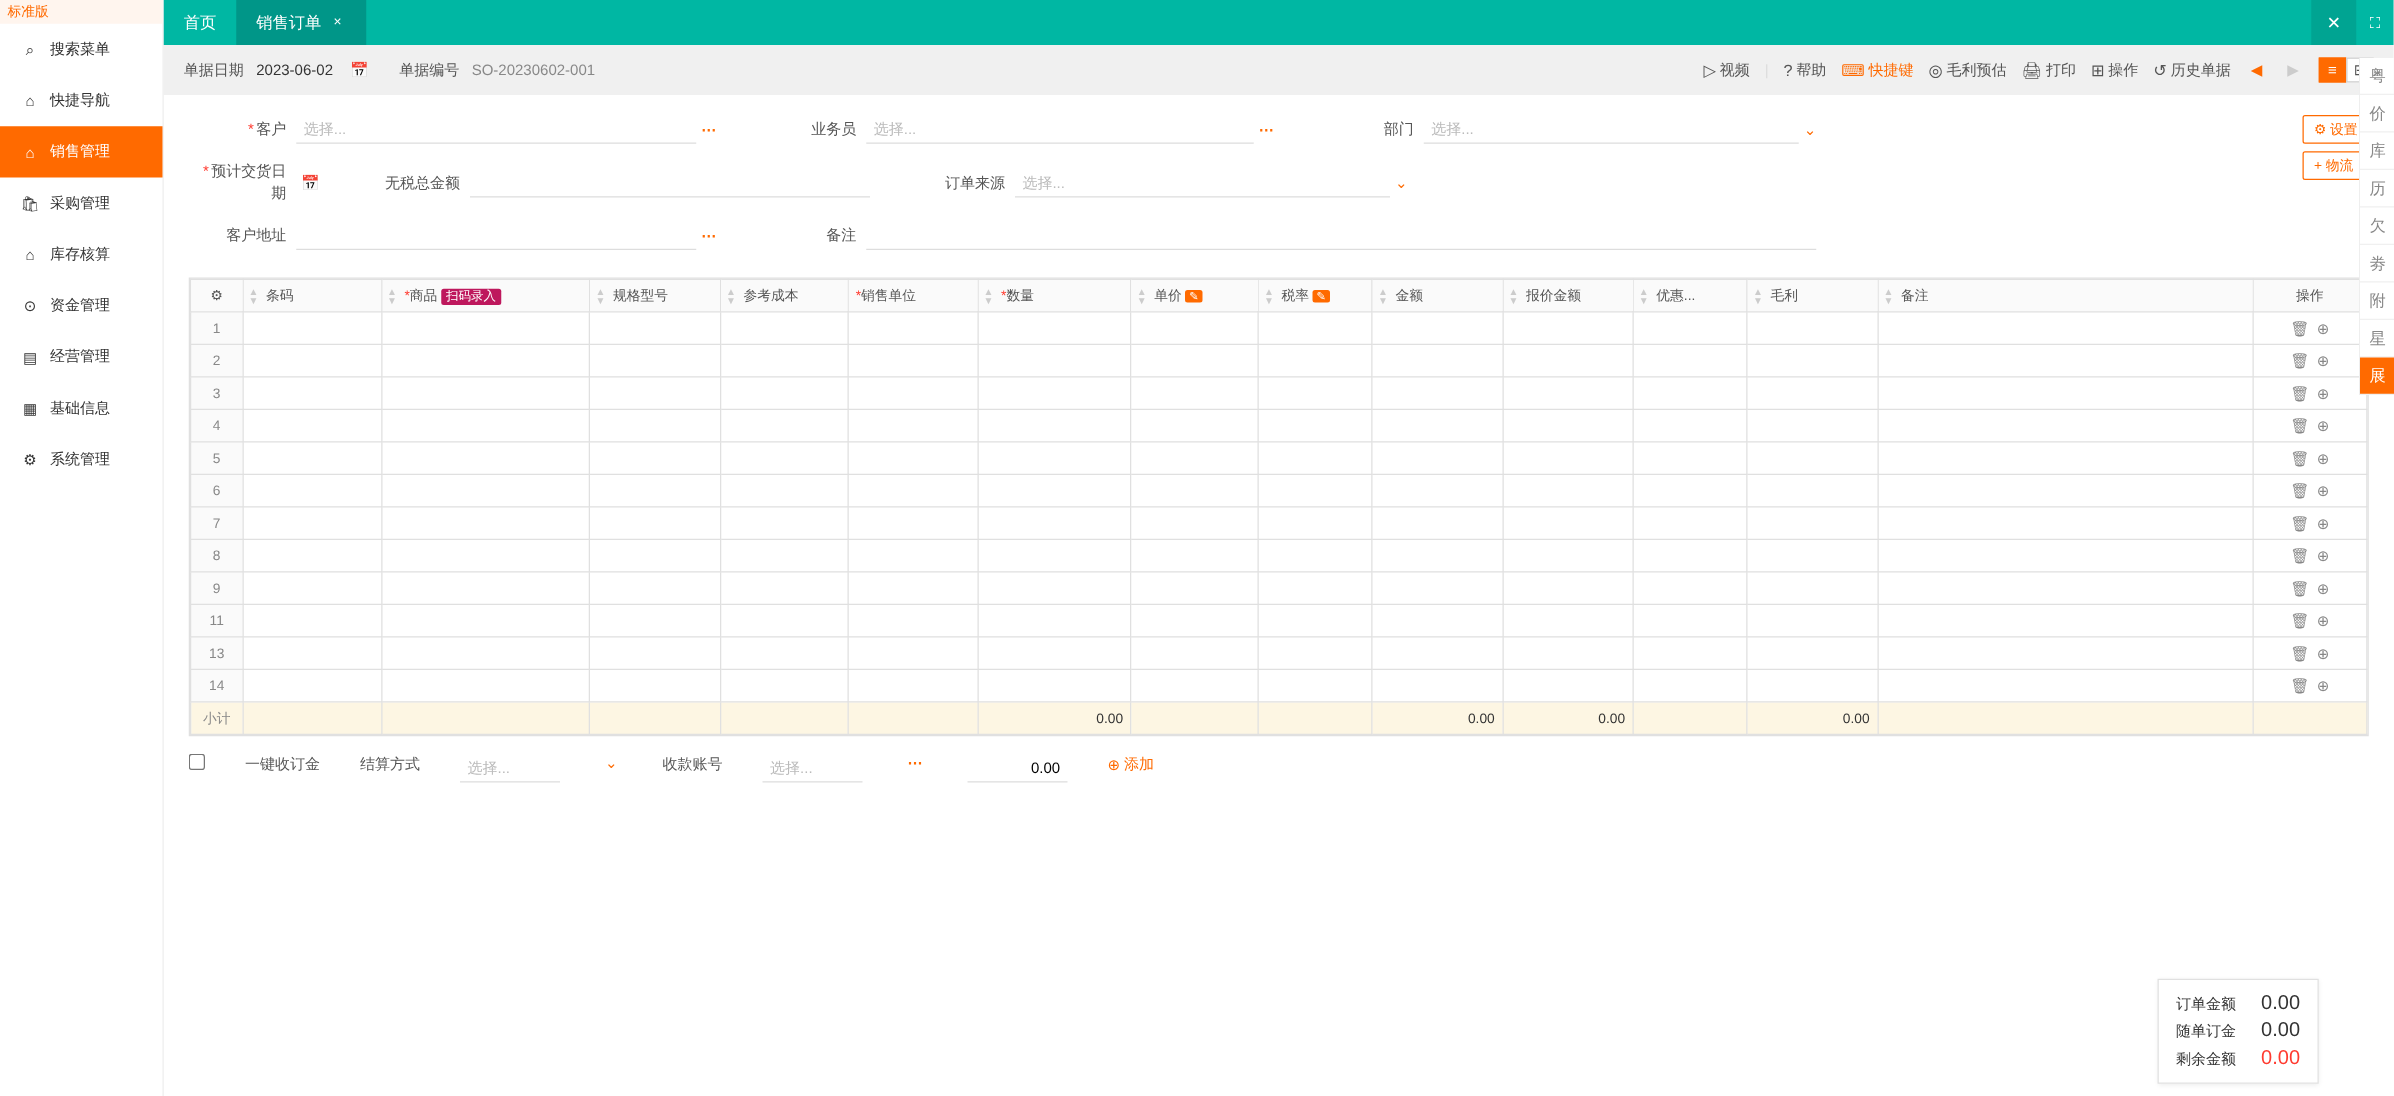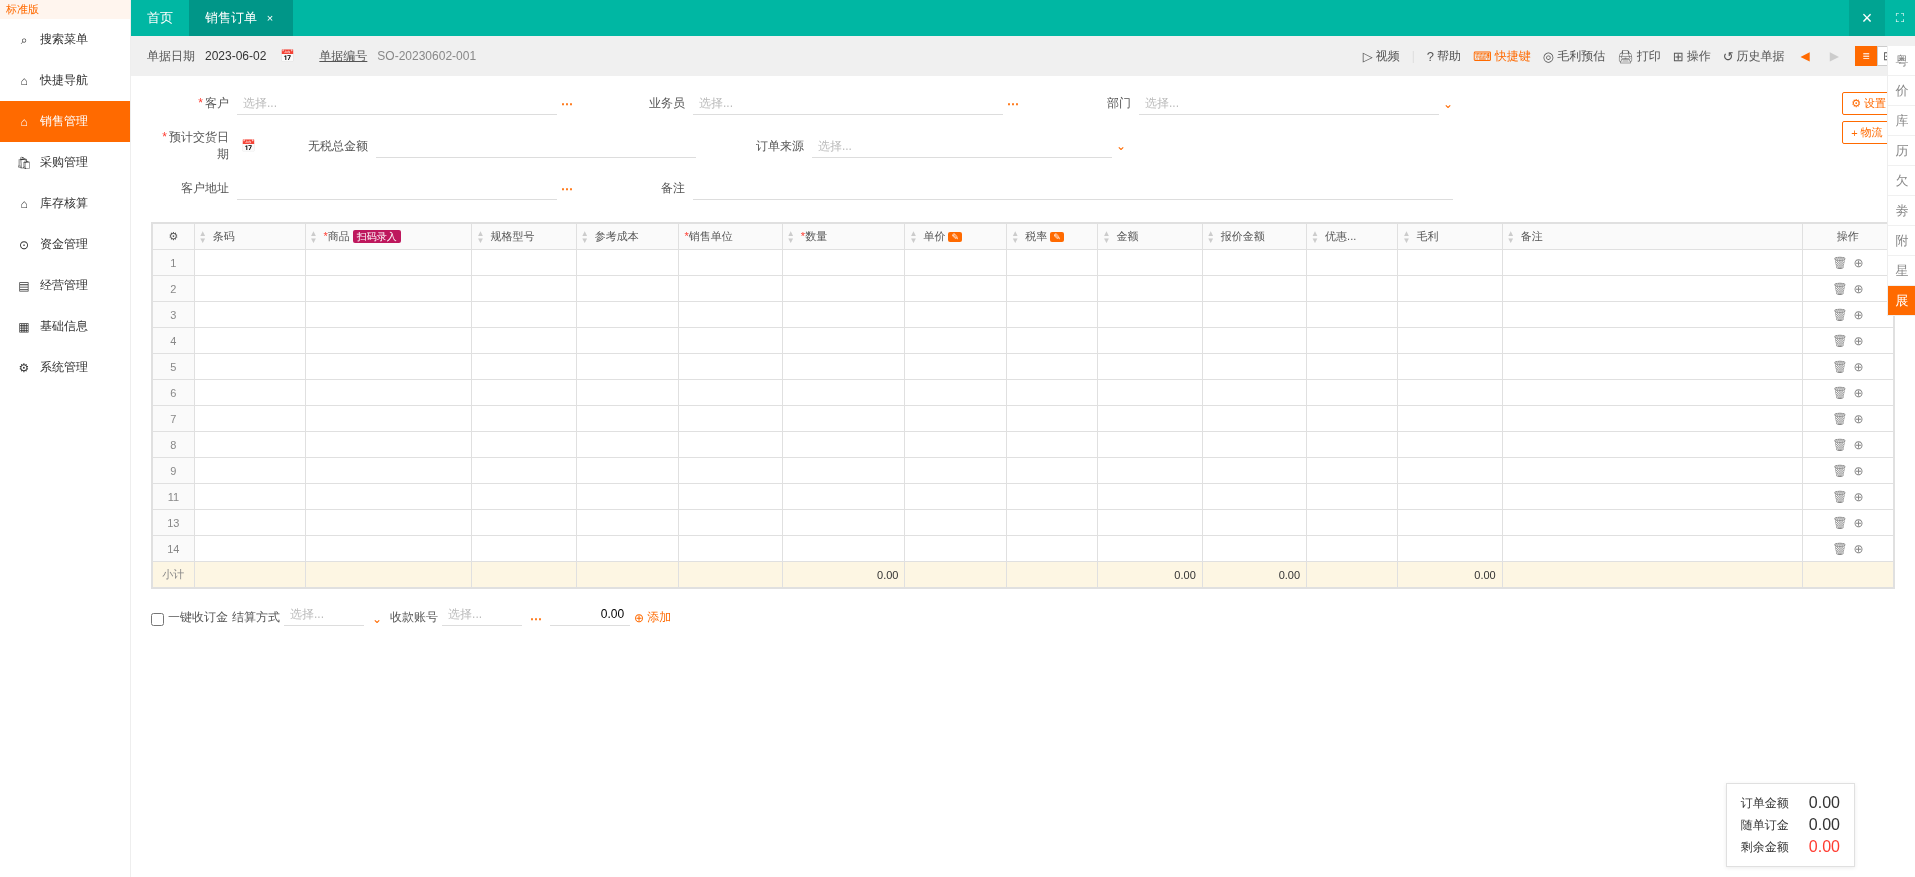--- a/index.html
+++ b/index.html
@@ -62,21 +62,21 @@
 .scan-badge { background: #be185d; color: #fff; font-size: 10px; padding: 1px 4px; border-radius: 2px; margin-left: 3px; }
 .edit-badge { background: #ff6a00; color: #fff; font-size: 9px; padding: 0 3px; border-radius: 2px; margin-left: 3px; }
 .row-num { text-align: center; color: #888; background: #fafafa; }
 .gear-cell { text-align: center; color: #888; }
 .op-cell { text-align: center; }
 .op-icon { color: #888; cursor: pointer; margin: 0 3px; font-size: 12px; }
 .subtotal-row td { background: #fdf6e3; }
 .subtotal-val { text-align: right; padding-right: 8px; }
 
 
-.footer { padding: 14px 20px; display: flex; align-items: flex-end; gap: 4px; font-size: 12px; color: #555; }
+.footer { padding: 14px 20px; display: flex; align-items: flex-start; gap: 32px; font-size: 12px; color: #555; }
 .chk { width: 13px; height: 13px; }
 .add-link { color: #ff6a00; cursor: pointer; display: flex; align-items: center; gap: 3px; }
 
 
 .summary-box { position: fixed; bottom: 10px; right: 60px; background: #fff; border: 1px solid #e0e0e0; padding: 8px 14px; font-size: 12px; box-shadow: 0 1px 4px rgba(0,0,0,0.08); }
 .summary-row { display: flex; justify-content: space-between; gap: 20px; line-height: 22px; }
 .summary-val { font-size: 16px; }
 .summary-val.red { color: #ff3b30; }
 
 
@@ -145,21 +145,21 @@
         </div>
       <div class="tabs-close-all">×</div>
       <div class="tabs-expand">⛶</div>
     </div>
 
     <div class="toolbar">
       <div class="toolbar-left">
         <span>单据日期</span>
         <span style="color:#333;">2023-06-02</span>
         <span class="cal-icon">📅</span>
-        <span style="margin-left:10px;text-decoration:underline;">单据编号</span>
+        <span style="margin-left:10px;">单据编号</span>
         <span style="color:#888;">SO-20230602-001</span>
       </div>
       <div class="toolbar-right">
         <span class="toolbar-link">
             <span class="toolbar-icon">▷</span>
             <span>视频</span>
           </span>
         <span style="color:#ddd;">|</span>
         <span class="toolbar-link">
             <span class="toolbar-icon">?</span>

